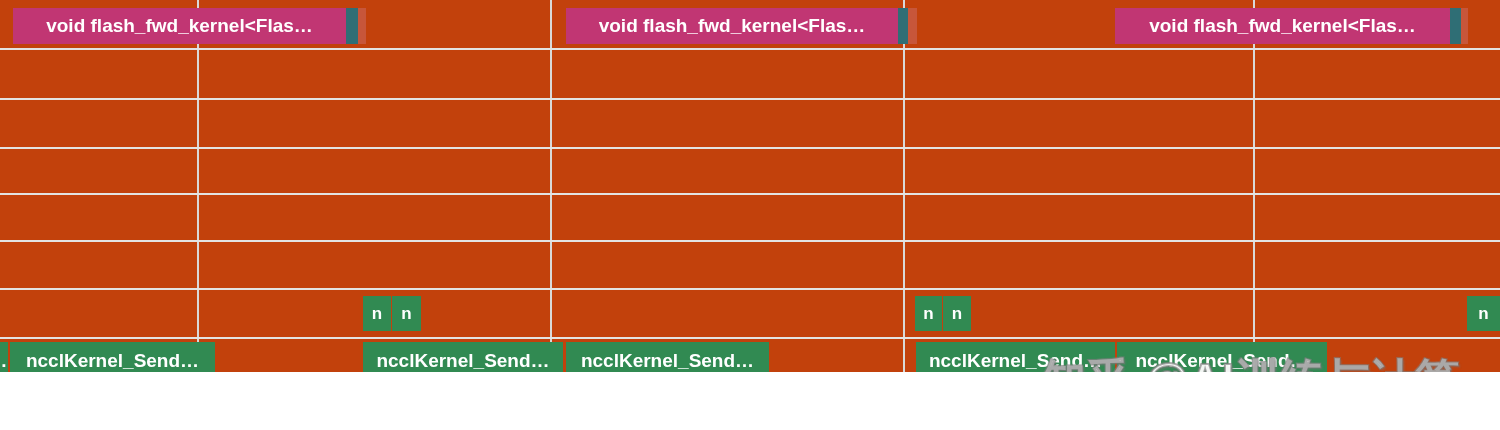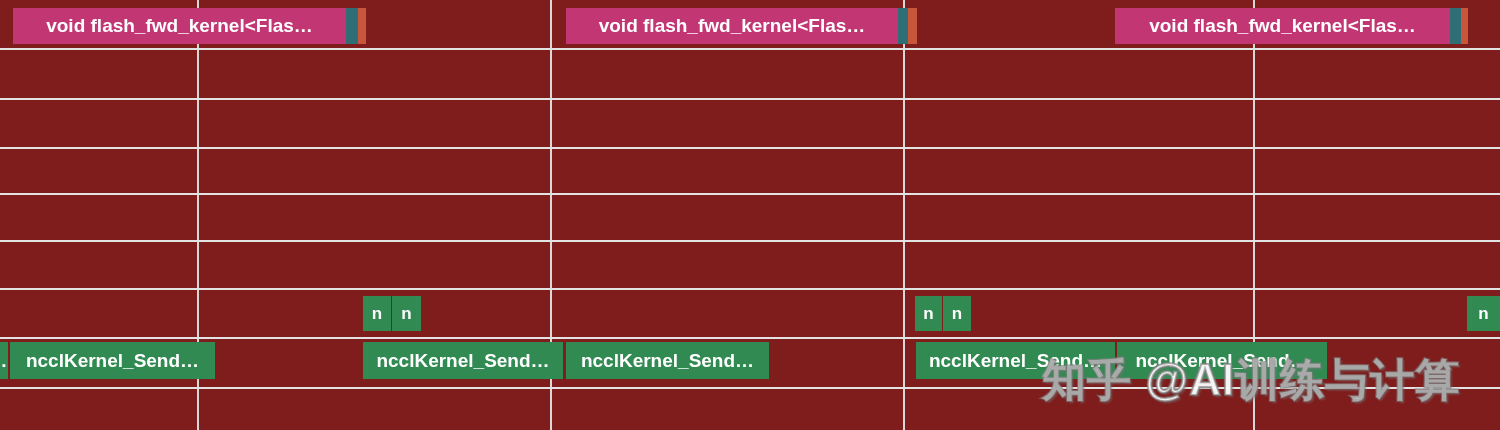--- a/index.html
+++ b/index.html
@@ -1,18 +1,18 @@
 <!DOCTYPE html>
 <html><head>
 <meta charset="utf-8">
 <style>
   html,body{margin:0;padding:0;background:#ffffff;}
   body{font-family:"Liberation Sans",sans-serif;}
   #timeline{
-    position:relative;width:1500px;height:430px;background:#7f1d1d;overflow:hidden;
+    position:relative;width:1500px;height:372px;background:#c2410c;overflow:hidden;
   }
   .vline{position:absolute;top:0;bottom:0;width:2px;background:#d9d9d9;z-index:0;}
   .hline{position:absolute;left:0;right:0;height:2px;background:#e3e3e3;z-index:0;}
 
   .kbar{position:absolute;top:8px;height:36px;display:flex;z-index:2;}
   .kbar .seg-main{
     height:100%;display:flex;align-items:center;justify-content:center;
     color:#ffffff;font-size:19px;font-weight:bold;white-space:nowrap;overflow:hidden;
   }
   .kbar .seg-teal{height:100%;}

